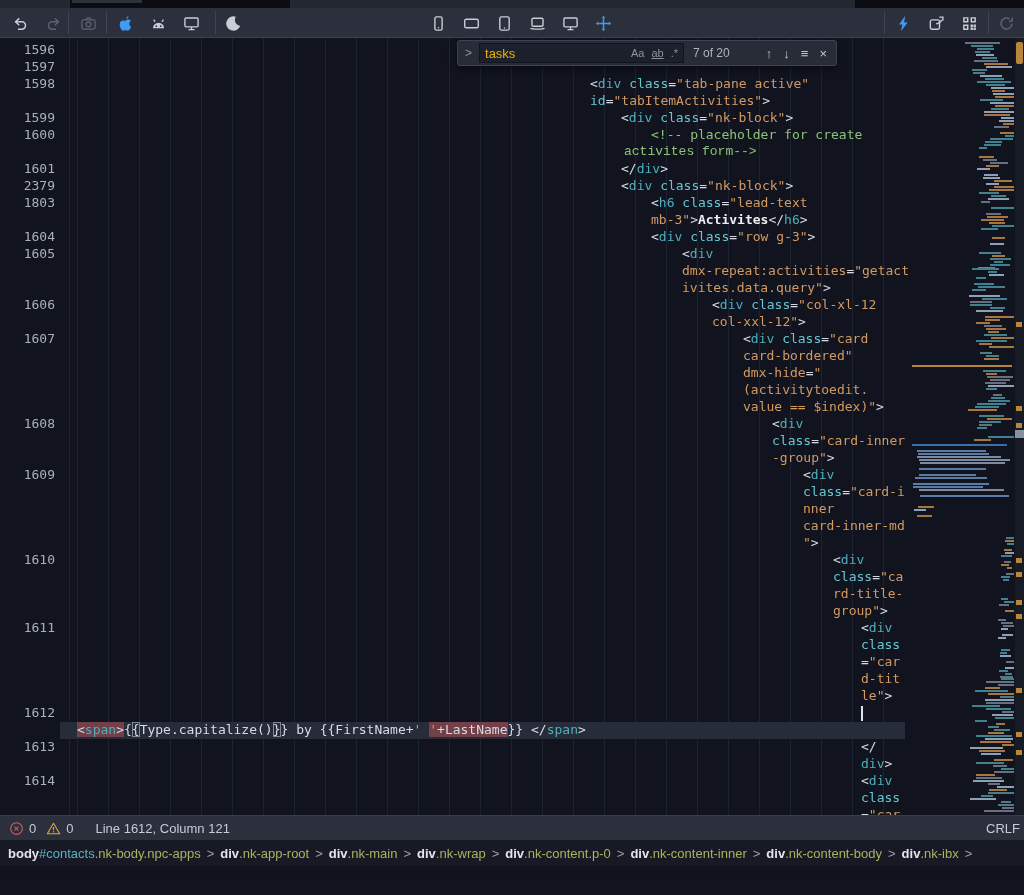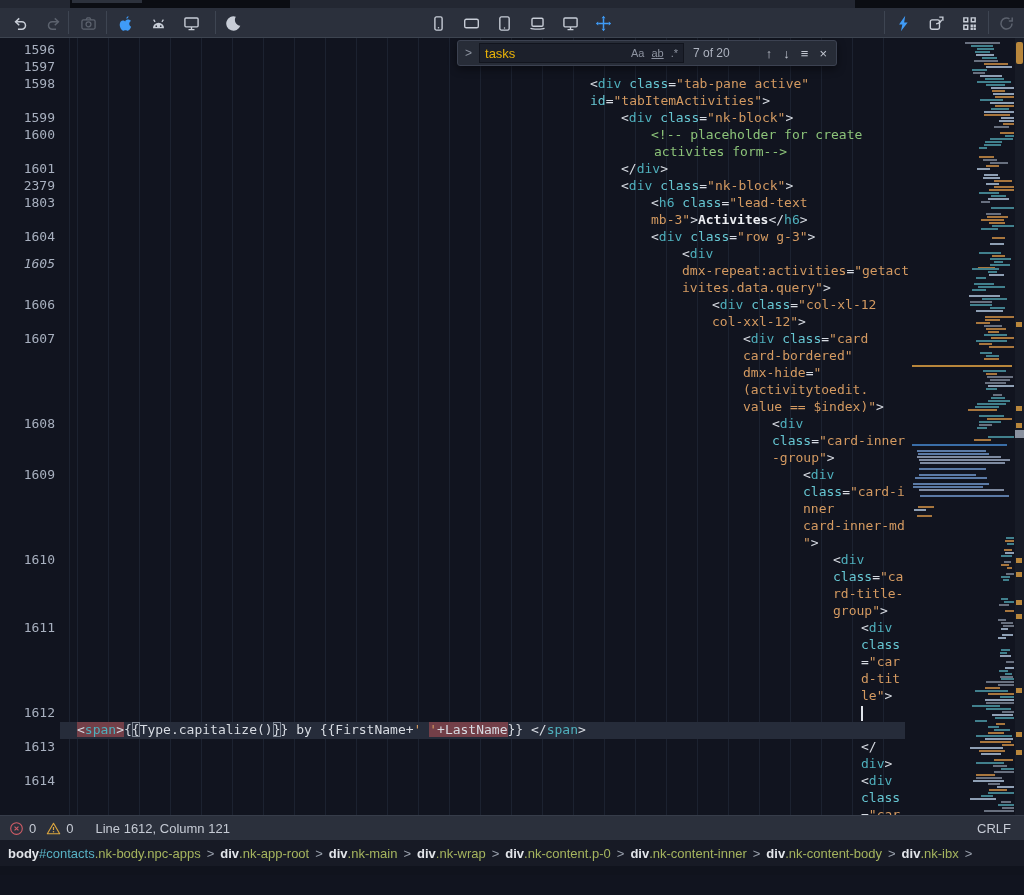--- a/index.html
+++ b/index.html
@@ -66,21 +66,21 @@
   .vscroll{position:absolute;left:1015px;top:0;width:9px;height:777px;background:#171b26;}
   .vmark{position:absolute;}
 
   
   .status-bar{height:25px;background:#2b303c;border-top:1px solid #363c49;display:flex;align-items:center;
         font-size:13px;color:#c6cbd5;padding-left:9px;}
   .sb-ic{width:16px;height:16px;margin-right:4px;display:flex;align-items:center;}
   .sb-ic svg{width:15px;height:15px;}
   .sb-num{margin-right:10px;}
   .sb-caret{margin-left:12px;}
-  .sb-eol{margin-left:auto;padding-right:13px;}
+  .sb-eol{margin-left:auto;padding-right:4px;}
 
   
   .breadcrumb{height:26px;background:#171a25;display:flex;align-items:center;padding:0 8px;
         font-size:13px;white-space:nowrap;overflow:hidden;}
   .bc-el{color:#e2e5ea;font-weight:bold;}
   .bc-id{color:#58b2c5;}
   .bc-cls{color:#a5b45e;}
   .bc-sep{color:#9aa1ad;margin:0 6px;}
 
   .bottom-strip{height:9px;background:#10131d;}
@@ -224,37 +224,37 @@
     <div class="gutter" id="gutter">
         <div class="lnum" style="top: 4px;">1596</div>
         <div class="lnum" style="top: 21px;">1597</div>
         <div class="lnum" style="top: 38px;">1598</div>
         <div class="lnum" style="top: 72px;">1599</div>
         <div class="lnum" style="top: 89px;">1600</div>
         <div class="lnum" style="top: 123px;">1601</div>
         <div class="lnum" style="top: 140px;">2379</div>
         <div class="lnum" style="top: 157px;">1803</div>
         <div class="lnum" style="top: 191px;">1604</div>
-        <div class="lnum" style="top: 218px; font-style: italic;">1605</div>
+        <div class="lnum" style="top: 208px;">1605</div>
         <div class="lnum" style="top: 259px;">1606</div>
         <div class="lnum" style="top: 293px;">1607</div>
         <div class="lnum" style="top: 378px;">1608</div>
         <div class="lnum" style="top: 429px;">1609</div>
         <div class="lnum" style="top: 514px;">1610</div>
         <div class="lnum" style="top: 582px;">1611</div>
         <div class="lnum" style="top: 667px;">1612</div>
         <div class="lnum" style="top: 701px;">1613</div>
         <div class="lnum" style="top: 735px;">1614</div>
       </div>
     <div class="code-area" id="codeArea">
         <div class="crow" style="top: 38px; left: 530px;"><span class="p">&lt;</span><span class="t">div</span><span class="p"> </span><span class="a">class</span><span class="p">=</span><span class="s">"tab-pane active"</span></div>
         <div class="crow" style="top: 55px; left: 530px;"><span class="a">id</span><span class="p">=</span><span class="s">"tabItemActivities"</span><span class="p">&gt;</span></div>
         <div class="crow" style="top: 72px; left: 561px;"><span class="p">&lt;</span><span class="t">div</span><span class="p"> </span><span class="a">class</span><span class="p">=</span><span class="s">"nk-block"</span><span class="p">&gt;</span></div>
         <div class="crow" style="top: 89px; left: 591px;"><span class="c">&lt;!-- placeholder for create</span></div>
-        <div class="crow" style="top: 106px; left: 594px;"><span class="c">activites form--&gt;</span></div>
+        <div class="crow" style="top: 106px; left: 564px; font-family: Liberation Mono, monospace;"><span class="c">activites form--&gt;</span></div>
         <div class="crow" style="top: 123px; left: 561px;"><span class="p">&lt;/</span><span class="t">div</span><span class="p">&gt;</span></div>
         <div class="crow" style="top: 140px; left: 561px;"><span class="p">&lt;</span><span class="t">div</span><span class="p"> </span><span class="a">class</span><span class="p">=</span><span class="s">"nk-block"</span><span class="p">&gt;</span></div>
         <div class="crow" style="top: 157px; left: 591px;"><span class="p">&lt;</span><span class="t">h6</span><span class="p"> </span><span class="a">class</span><span class="p">=</span><span class="s">"lead-text</span></div>
         <div class="crow" style="top: 174px; left: 591px;"><span class="s">mb-3"</span><span class="p">&gt;</span><span class="b">Activites</span><span class="p">&lt;/</span><span class="t">h6</span><span class="p">&gt;</span></div>
         <div class="crow" style="top: 191px; left: 591px;"><span class="p">&lt;</span><span class="t">div</span><span class="p"> </span><span class="a">class</span><span class="p">=</span><span class="s">"row g-3"</span><span class="p">&gt;</span></div>
         <div class="crow" style="top: 208px; left: 622px;"><span class="p">&lt;</span><span class="t">div</span></div>
         <div class="crow" style="top: 225px; left: 622px;"><span class="s">dmx-repeat:activities</span><span class="p">=</span><span class="s">"getact</span></div>
         <div class="crow" style="top: 242px; left: 622px;"><span class="s">ivites.data.query"</span><span class="p">&gt;</span></div>
         <div class="crow" style="top: 259px; left: 652px;"><span class="p">&lt;</span><span class="t">div</span><span class="p"> </span><span class="a">class</span><span class="p">=</span><span class="s">"col-xl-12</span></div>
         <div class="crow" style="top: 276px; left: 652px;"><span class="s">col-xxl-12"</span><span class="p">&gt;</span></div>

